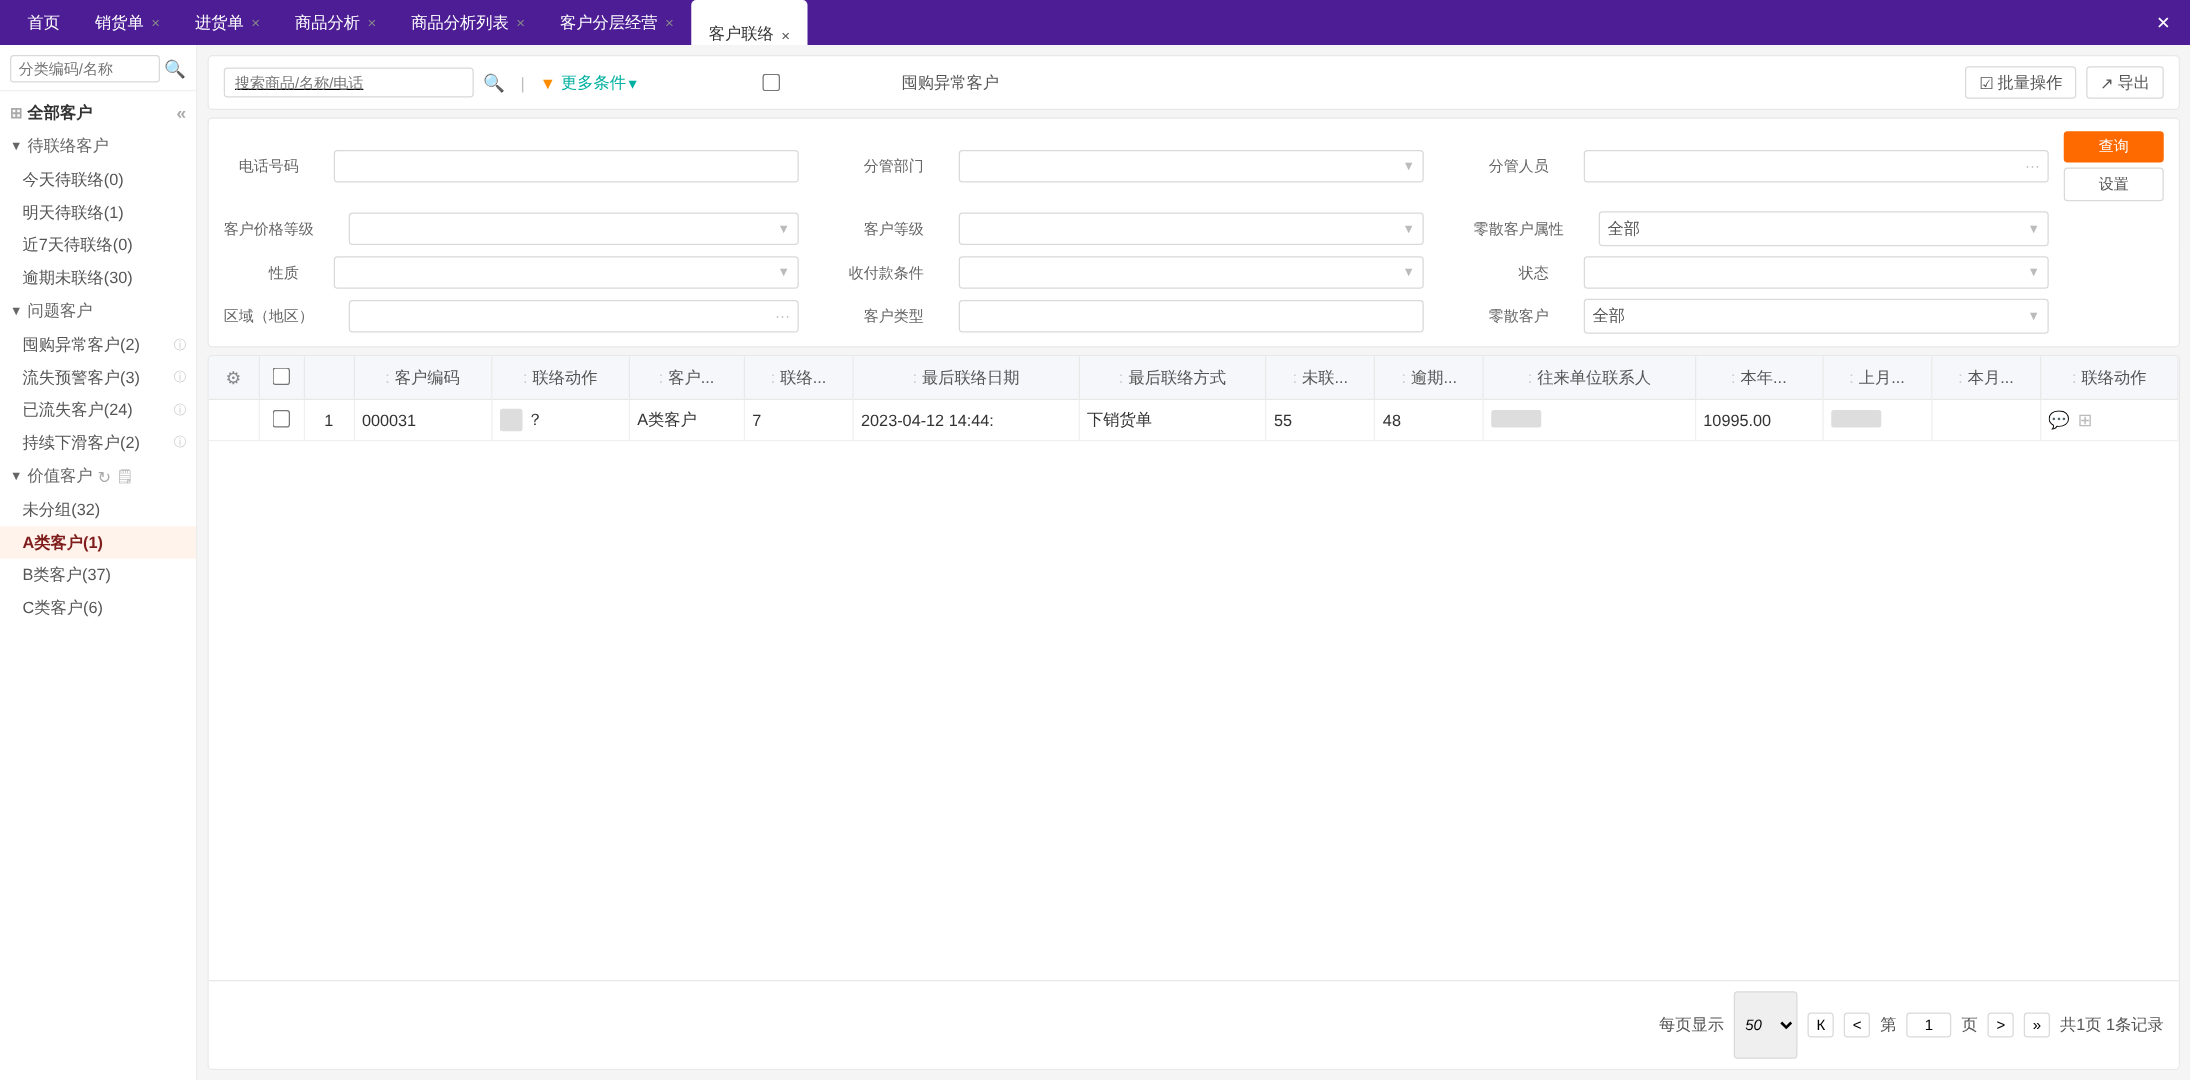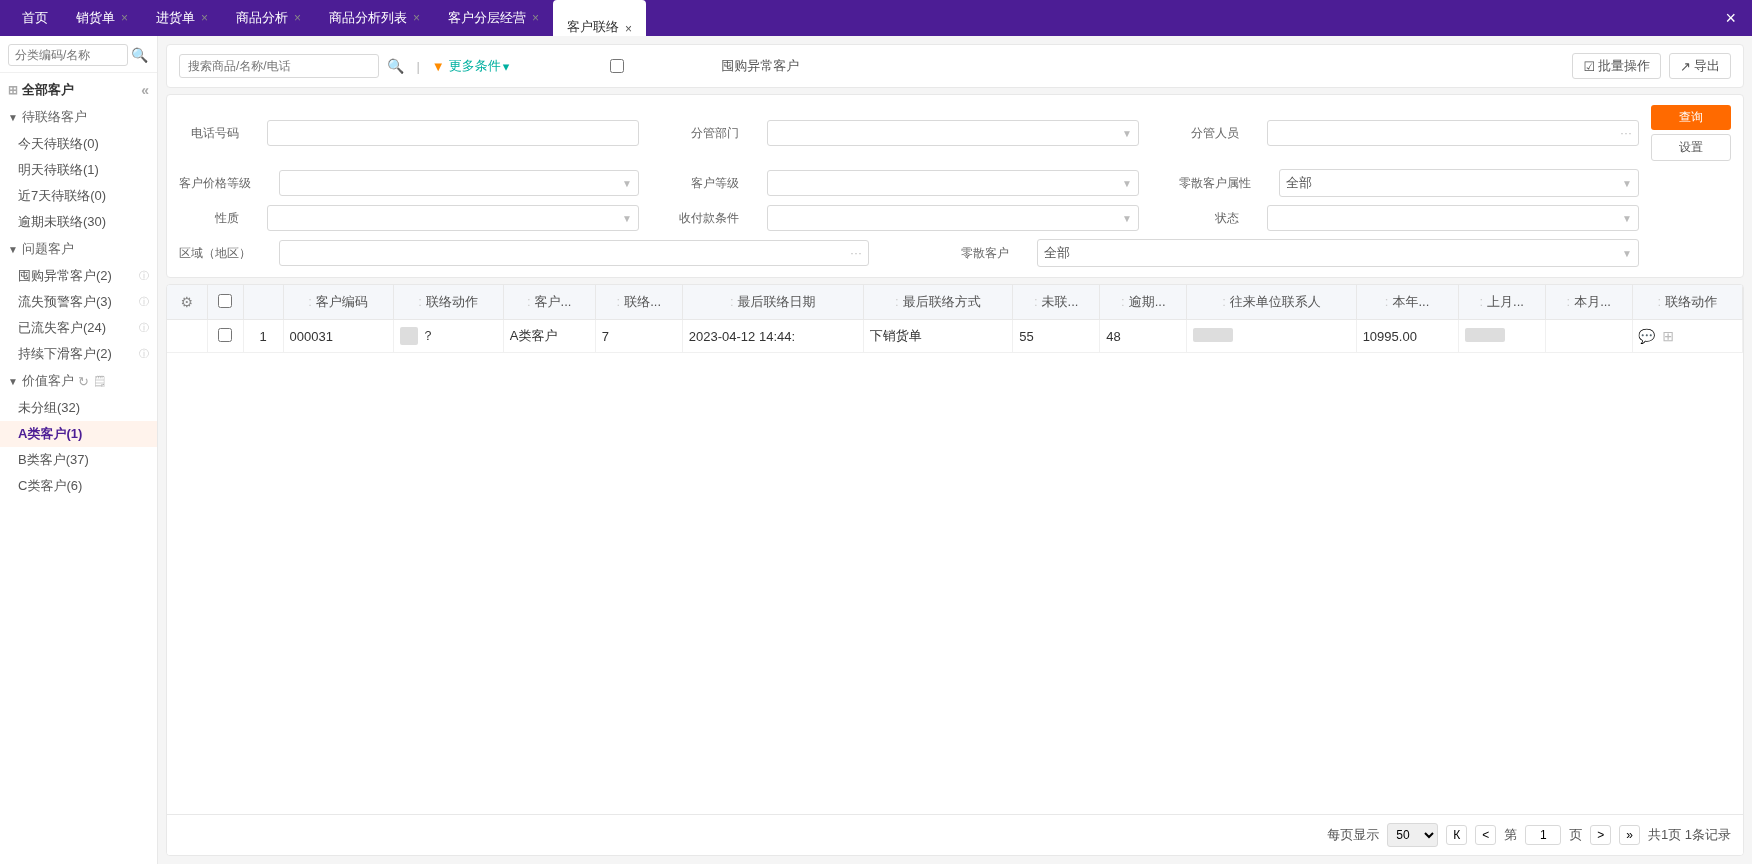--- a/index.html
+++ b/index.html
@@ -55,21 +55,21 @@
     .sidebar-header .collapse-btn { color: #aaa; cursor: pointer; font-size: 14px; }
     .sidebar-group-label {
       display: flex; align-items: center; padding: 5px 8px; font-size: 12px;
       color: #666; cursor: pointer;
     }
     .sidebar-group-label .arrow { margin-right: 4px; font-size: 10px; }
     .sidebar-item {
       padding: 4px 8px 4px 18px; font-size: 12px; color: #555;
       cursor: pointer; display: flex; align-items: center; justify-content: space-between;
     }
-    .sidebar-item.active { background: #fff3ec; color: #4c1d95; font-weight: bold; }
+    .sidebar-item.active { background: #fff3ec; color: #7f1d1d; font-weight: bold; }
     .sidebar-item .info-icon { color: #ccc; font-size: 10px; }
 
     
     .content-area {
       flex: 1; display: flex; flex-direction: column; overflow: hidden;
       background: #f5f5f5; padding: 8px;
     }
 
     
     .filter-bar {
@@ -156,22 +156,22 @@
     .action-icons { display: flex; gap: 6px; align-items: center; }
     .action-icons .icon-btn { color: #bbb; cursor: pointer; font-size: 14px; }
 
     
     .pagination-bar {
       display: flex; align-items: center; padding: 8px 12px;
       border-top: 1px solid #e8e8e8; background: #fff; justify-content: flex-end;
       gap: 8px; font-size: 12px; color: #555;
     }
     .pagination-bar .page-size-select {
-      border: 1px solid #d9d9d9; border-radius: 3px; padding: 3px 4px;
-      font-size: 12px; outline: none;
+      border: 1px solid #d9d9d9; border-radius: 3px; padding: 18px 4px;
+      font-size: 12px; outline: none; font-style: italic;
     }
     .pagination-bar .page-input {
       border: 1px solid #d9d9d9; border-radius: 3px; padding: 2px 4px;
       width: 36px; text-align: center; font-size: 12px; outline: none;
     }
     .pagination-bar .page-btn {
       border: 1px solid #d9d9d9; border-radius: 3px; padding: 2px 6px;
       cursor: pointer; background: #fff; font-size: 12px;
     }
 
@@ -290,21 +290,21 @@
       <span>B类客户(37)</span>
     </div>
     <div class="sidebar-item">
       <span>C类客户(6)</span>
     </div>
   </div>
 
   <div class="content-area">
 
     <div class="filter-bar">
-      <input type="text" style="width: 200px;" placeholder="搜索商品/名称/电话">
+      <input type="text" style="width: 200px; text-decoration: underline;" placeholder="搜索商品/名称/电话">
       <span class="search-btn">🔍</span>
       <span style="color:#bbb;margin:0 4px;">|</span>
       <div class="more-conditions">
         <span class="filter-icon">▼</span>
         <span>更多条件</span>
         <span> ▾</span>
       </div>
       <div class="my-customers">
         <input type="checkbox" class="checkbox" style="">
         <span>囤购异常客户</span>
@@ -406,20 +406,24 @@
 
       <div class="filter-row">
         <div class="filter-field">
           <label>区域（地区）</label>
           <div class="field-input">
             <span></span>
             <span class="dots">···</span>
           </div>
         </div>
         <div style="flex:0 0 40px;"></div>
+        <div class="filter-field">
+          <label>客户类型</label>
+          <input type="text" class="field-input" style="flex: 1 1 0%; border: 1px solid rgb(217, 217, 217); border-radius: 3px; padding: 3px 6px; font-size: 12px; outline: none;">
+        </div>
         <div style="flex:0 0 40px;"></div>
         <div class="filter-field">
           <label>零散客户</label>
           <div class="field-input">
             <span>全部</span>
             <span class="down-arrow">▼</span>
           </div>
         </div>
         <div style="flex:0 0 80px;margin-left:12px;"></div>
       </div>

